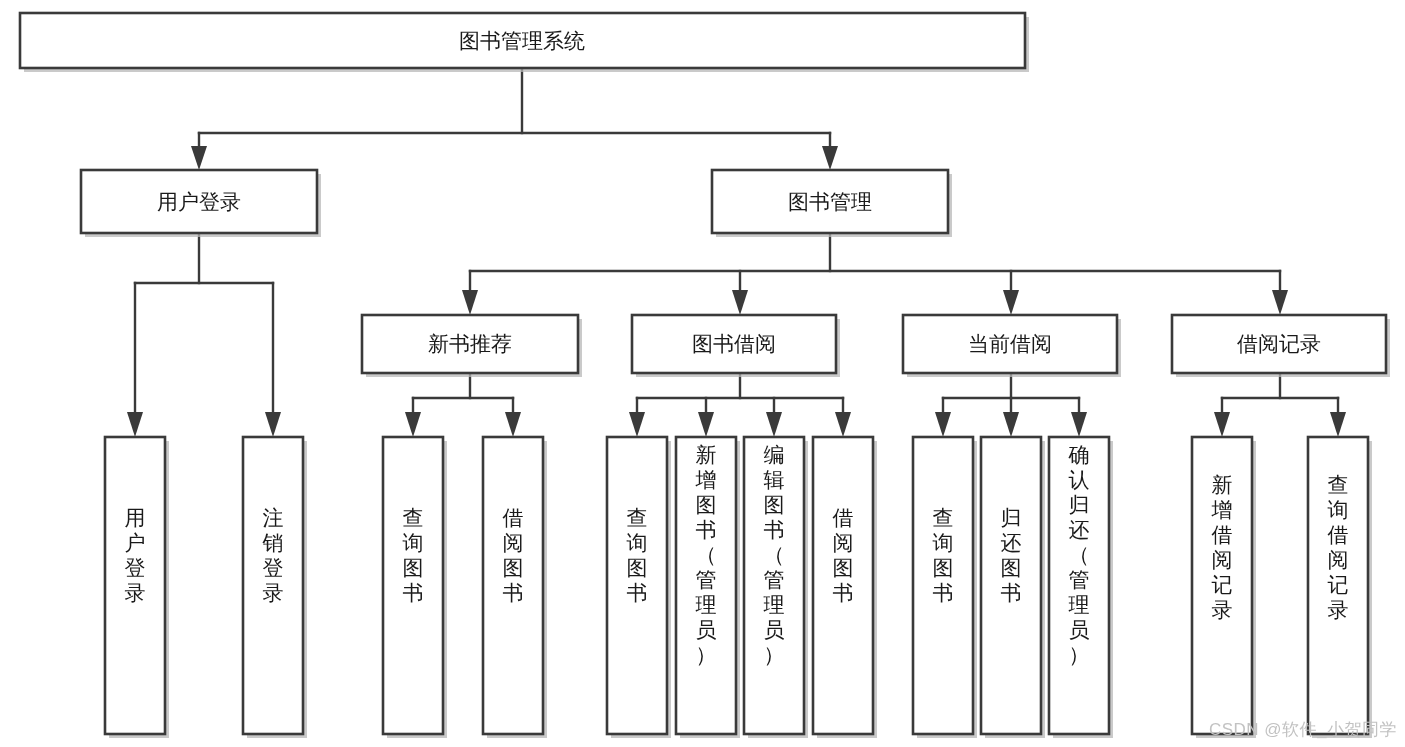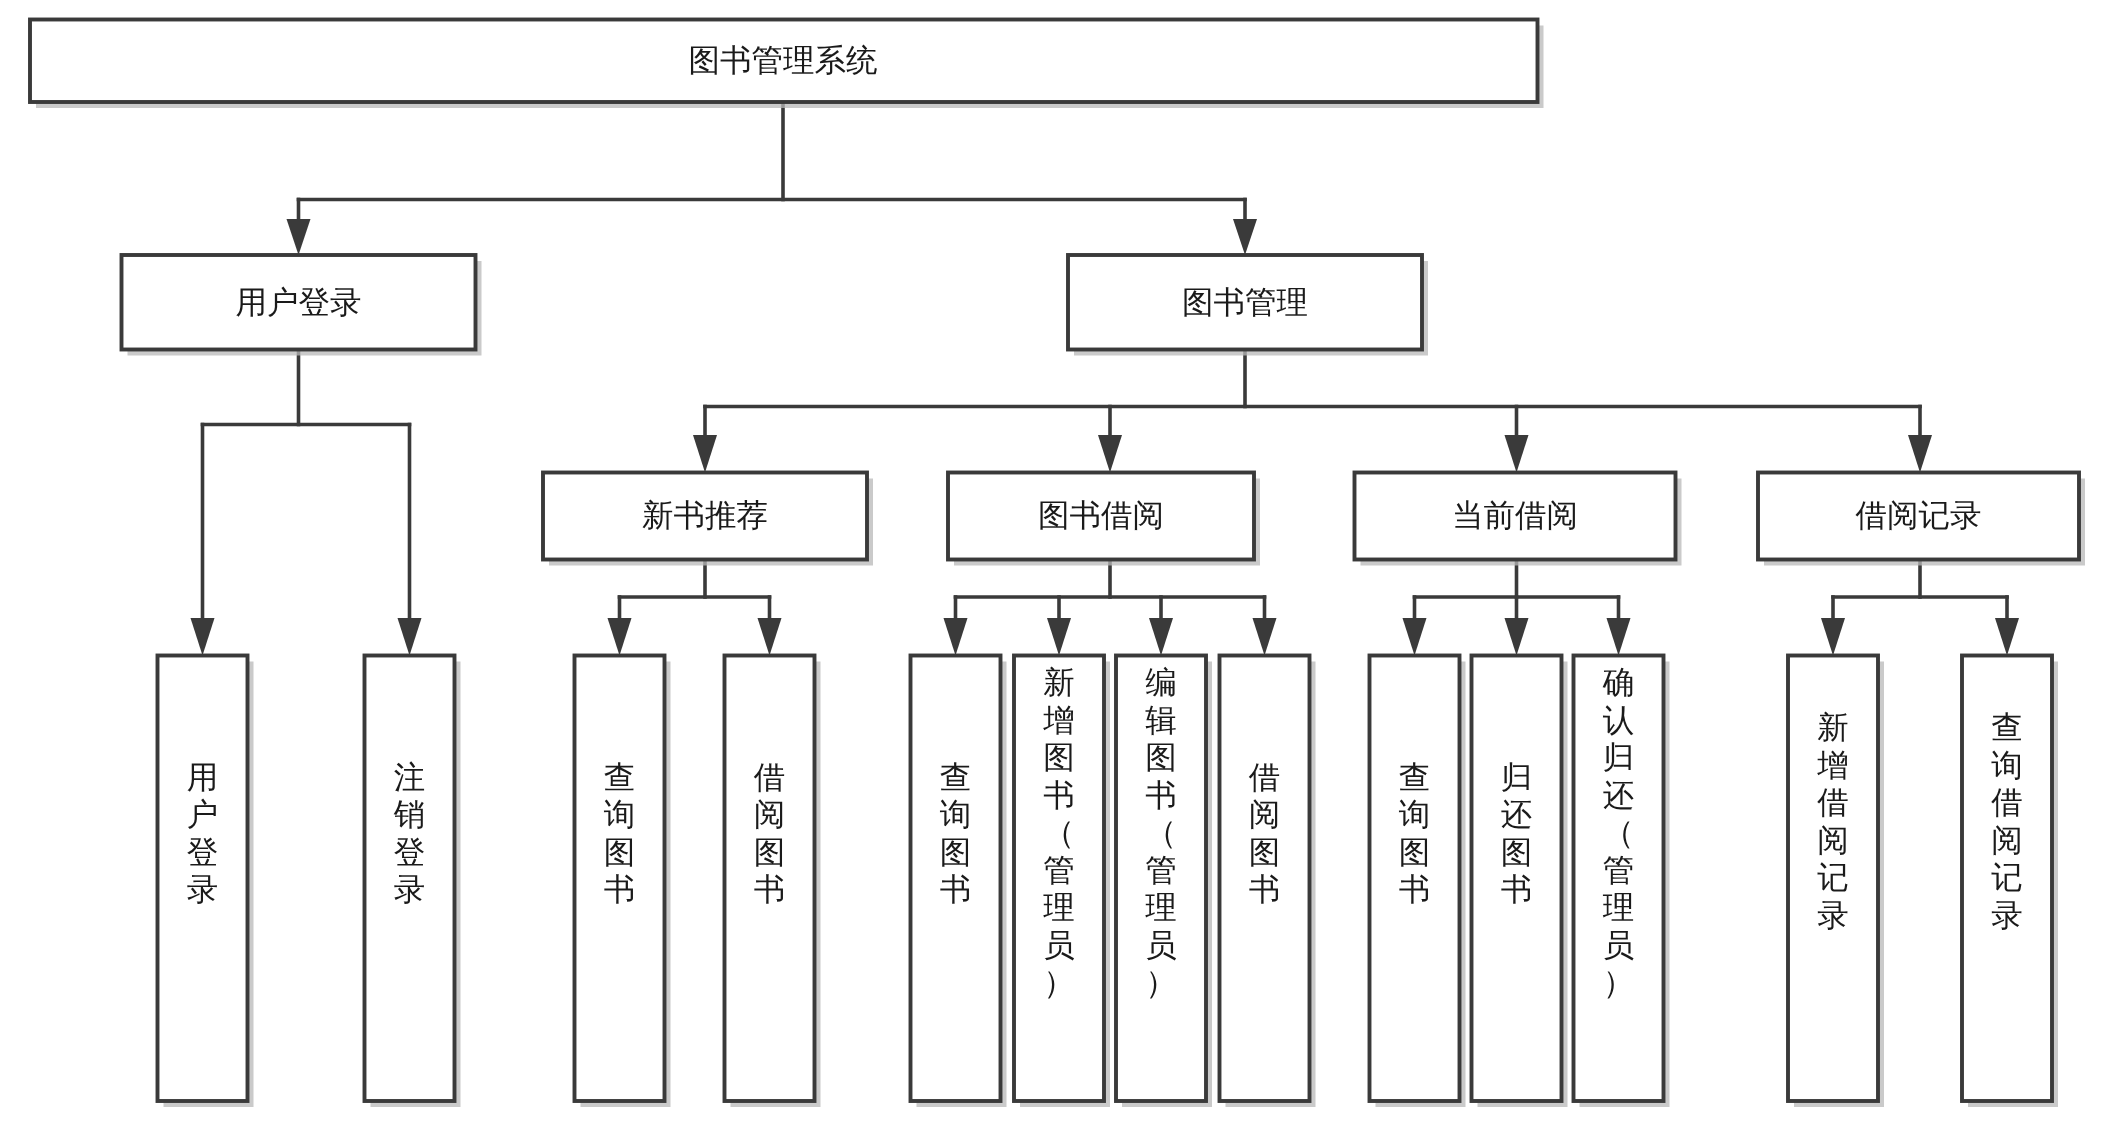--- a/index.html
+++ b/index.html
@@ -252,13 +252,14 @@
     </g>
 
     <g>
       <rect class="node-shadow" x="1312" y="441" width="60" height="297"></rect>
       <rect class="node-rect" x="1308" y="437" width="60" height="297"></rect>
       <text class="node-label-v" x="1338" y="492"><tspan x="1338" dy="0">查</tspan><tspan x="1338" dy="25">询</tspan><tspan x="1338" dy="25">借</tspan><tspan x="1338" dy="25">阅</tspan><tspan x="1338" dy="25">记</tspan><tspan x="1338" dy="25">录</tspan></text>
     </g>
 
   </svg>
 
+  <div class="watermark">CSDN @软件_小贺同学</div>
 </div>
 
 </body></html>

